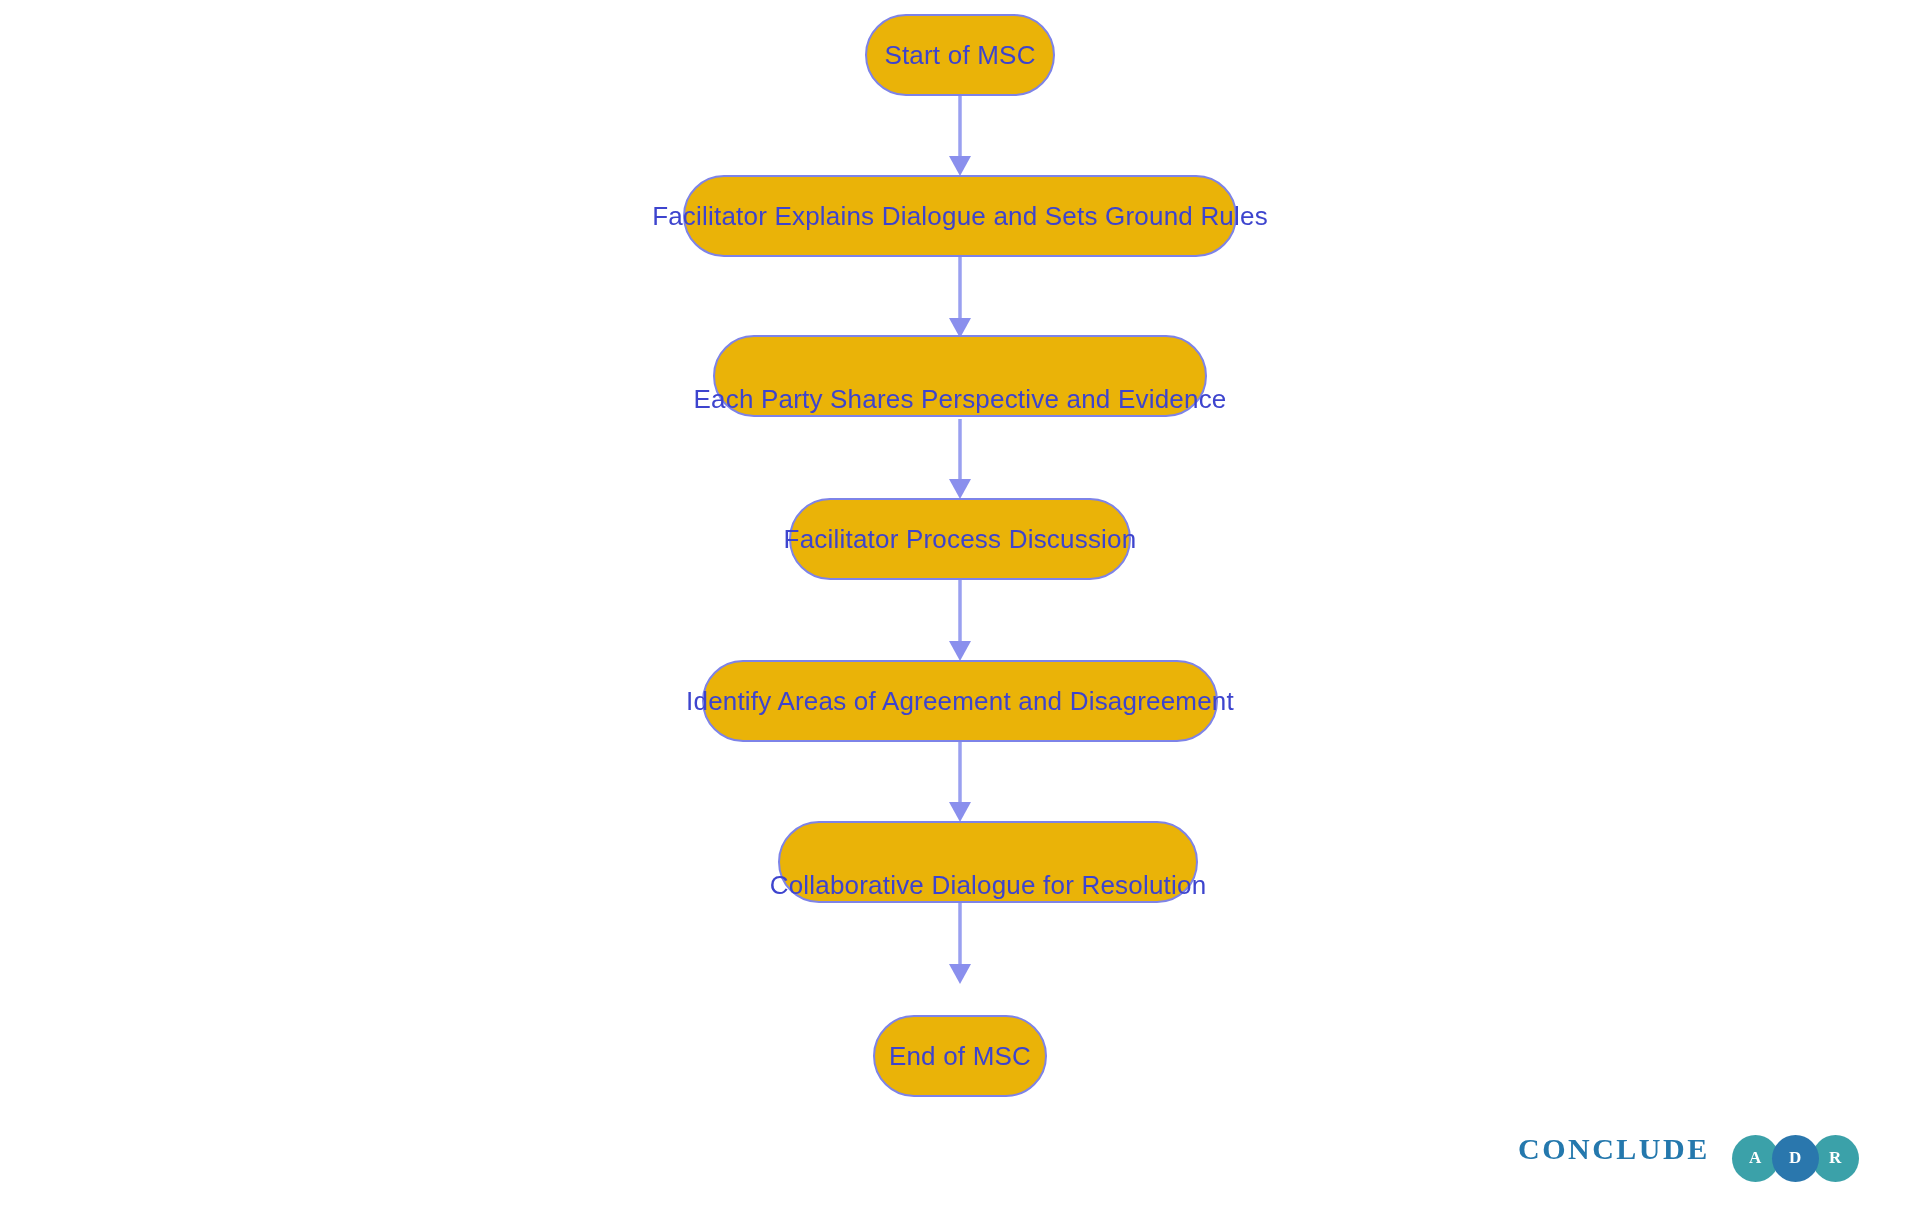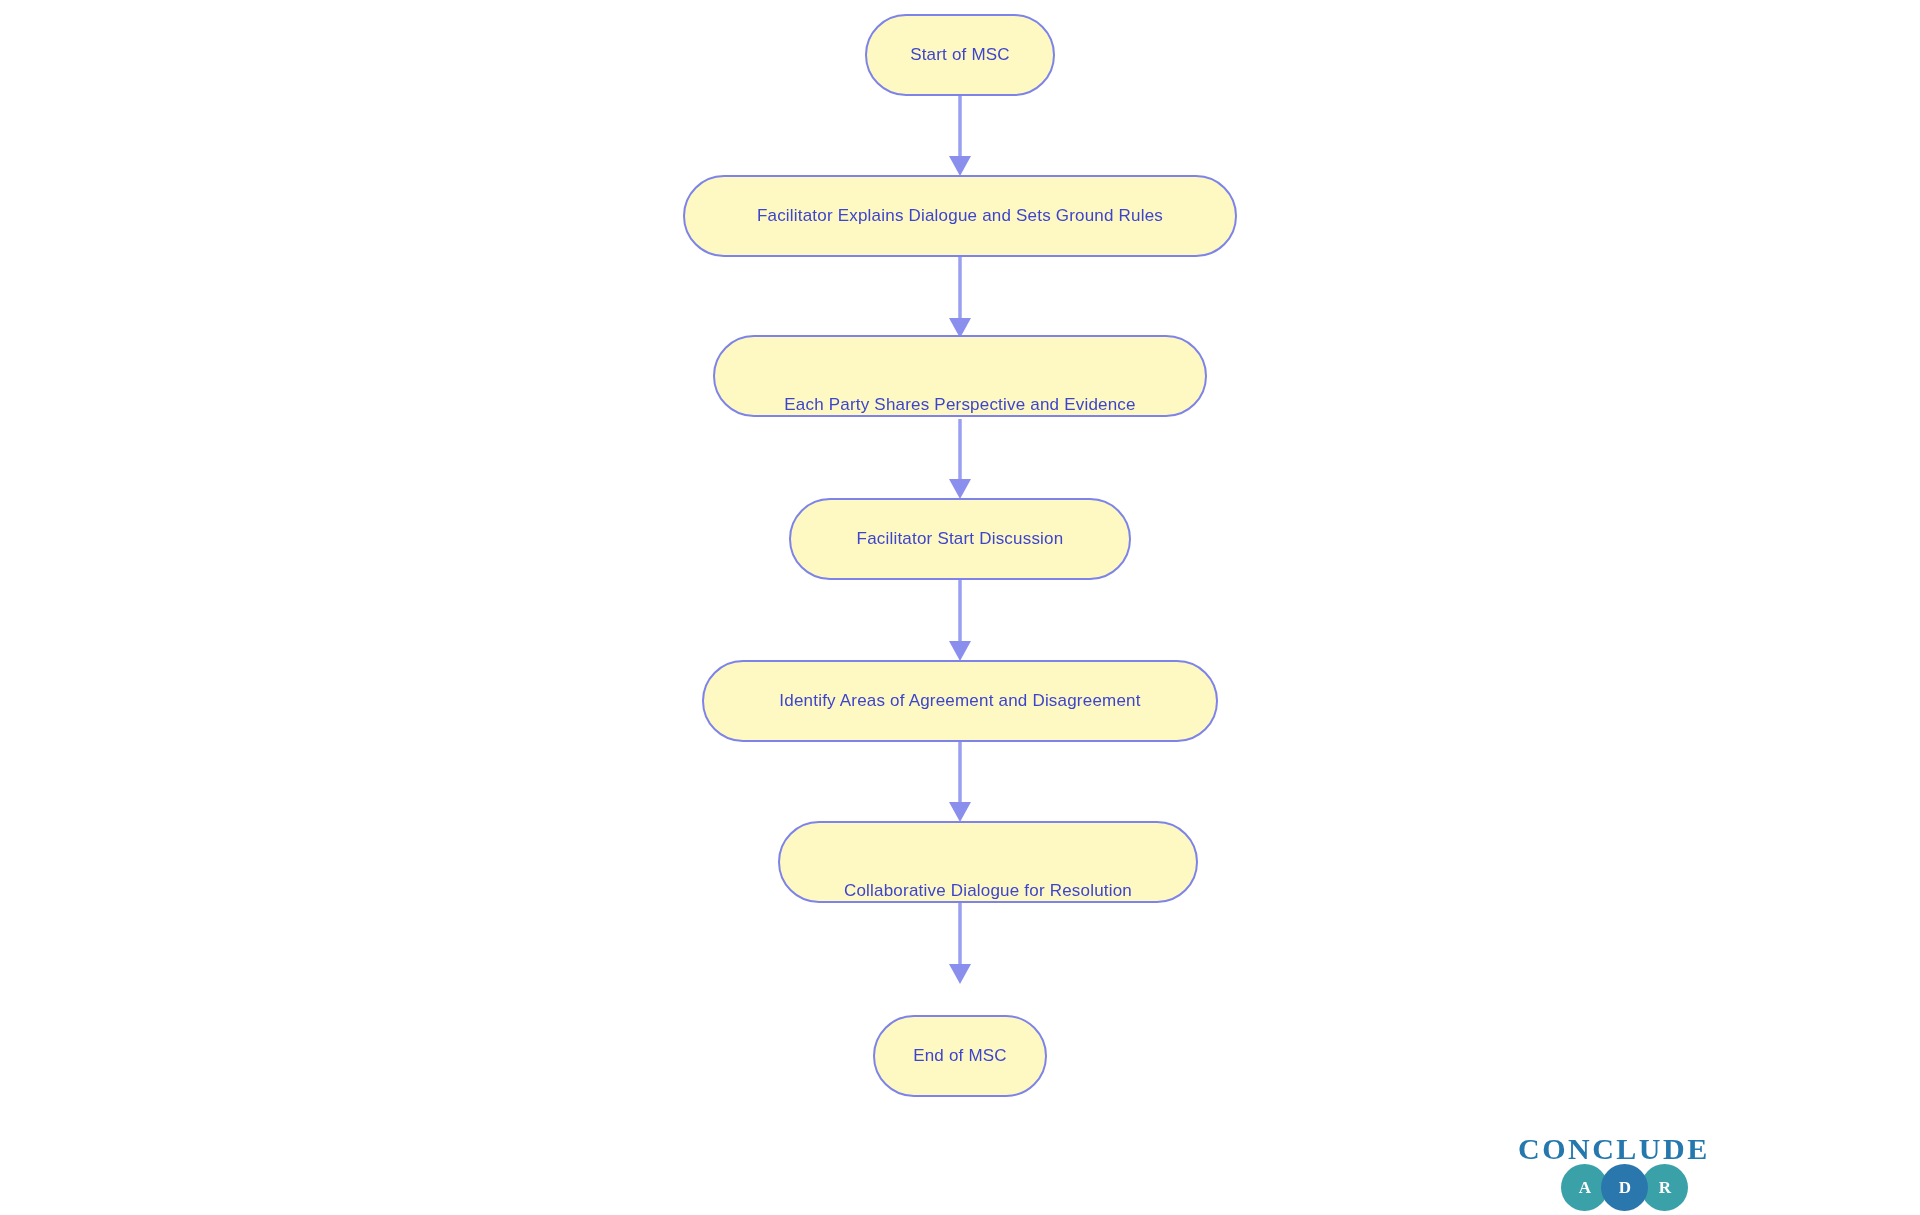--- a/index.html
+++ b/index.html
@@ -19,47 +19,45 @@
     position: absolute;
     left: 0;
     top: 0;
     pointer-events: none;
   }
   .flow-node {
     position: absolute;
     box-sizing: border-box;
     height: 82px;
     border: 2px solid #7d83e8;
-    background: #fef9c3;
+    background: #eab308;
     border-radius: 41px;
     display: flex;
     align-items: center;
     justify-content: center;
     text-align: center;
     color: #3d44ce;
-    font-size: 17px;
+    font-size: 26px;
     letter-spacing: 0.2px;
     white-space: nowrap;
   }
   .n1 { left: 865px; top: 14px;  width: 190px; }
   .n2 { left: 683px; top: 175px; width: 554px; }
   .n3 { left: 713px; top: 335px; width: 494px; align-items: flex-end; }
   .n4 { left: 789px; top: 498px; width: 342px; }
   .n5 { left: 702px; top: 660px; width: 516px; text-align: right; }
   .n6 { left: 778px; top: 821px; width: 420px; align-items: flex-end; }
   .n7 { left: 873px; top: 983px; width: 174px; margin-top: 32px; }
 
   .logo {
     position: absolute;
     left: 1518px;
     top: 1134px;
     height: 48px;
     display: flex;
-    align-items: center;
-    flex-direction: column;
   }
   .brand-wordmark {
     font-family: "Liberation Serif", serif;
     font-weight: bold;
     font-size: 30px;
     letter-spacing: 2.5px;
     color: #2478ad;
     line-height: 1;
   }
   .badges {
@@ -119,21 +117,21 @@
   <div class="flow-node n1">
     <span>Start of MSC</span>
   </div>
   <div class="flow-node n2">
     <span>Facilitator Explains Dialogue and Sets Ground Rules</span>
   </div>
   <div class="flow-node n3">
     <span>Each Party Shares Perspective and Evidence</span>
   </div>
   <div class="flow-node n4">
-    <span>Facilitator Start Discussion</span>
+    <span>Facilitator Process Discussion</span>
   </div>
   <div class="flow-node n5">
     <span>Identify Areas of Agreement and Disagreement</span>
   </div>
   <div class="flow-node n6">
     <span>Collaborative Dialogue for Resolution</span>
   </div>
   <div class="flow-node n7">
     <span>End of MSC</span>
   </div>

